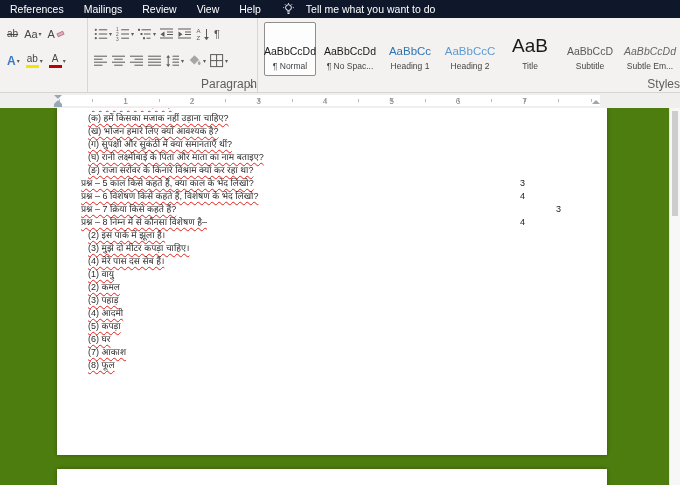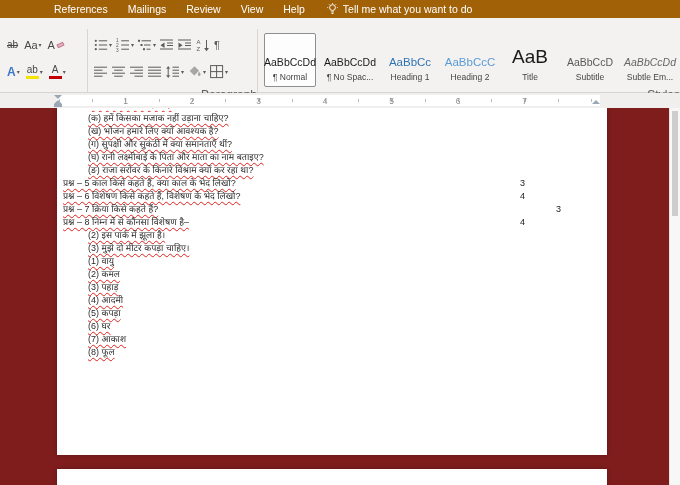--- a/index.html
+++ b/index.html
@@ -1,29 +1,29 @@
 <!DOCTYPE html>
 <html><head>
 <meta charset="utf-8">
 <style>
   * { box-sizing: border-box; margin: 0; padding: 0; }
   html,body { width:680px; height:485px; overflow:hidden;
     font-family:"Liberation Sans","DejaVu Sans",sans-serif; background:#fff; }
 
   
-  .titlebar { height:18px; background:#a16207; display:flex; align-items:center;
-    color:#fff; font-size:10.5px;padding-left:44px; }
+  .titlebar { height:18px; background:#0f172a; display:flex; align-items:center;
+    color:#fff; font-size:10.5px; }
   .mtabs { display:flex; height:100%; }
   .mtab { padding:0 10px; line-height:18px; cursor:default; white-space:nowrap; }
-  .tellme { display:flex; align-items:center; gap:5px; margin-left:12px; white-space:nowrap; }
+  .tellme { display:flex; align-items:center; gap:12px; margin-left:12px; white-space:nowrap; }
 
   
   .ribbon { height:75px; background:#f3f2f1; border-bottom:1px solid #d6d4d2;
     display:flex; position:relative; }
-  .rgroup { position:relative; border-right:1px solid #d8d6d4; padding:2px 2px 13px; height:100%;margin-top:11px; }
+  .rgroup { position:relative; border-right:1px solid #d8d6d4; padding:2px 2px 13px; height:100%; }
   .g-font { width:88px; }
   .g-para { width:170px; }
   .g-styles { flex:1; border-right:none; overflow:hidden; }
   .rrow { display:flex; align-items:center; height:27px; padding:0 2px; }
   .glabel { position:absolute; bottom:1px; left:0; right:0; text-align:right;
     font-size:12px; color:#605e5c; }
   .launcher { position:absolute; right:3px; bottom:2px; font-size:8px; line-height:9px;
     color:#605e5c; cursor:default; }
   .rbtn { display:flex; align-items:center; justify-content:center; padding:1px 2px;
     border-radius:2px; cursor:default; }
@@ -68,32 +68,32 @@
   .tri { position:absolute; width:0; height:0; }
   .ind-top { left:54px; top:2px; border-left:4px solid transparent;
     border-right:4px solid transparent; border-top:4px solid #9aa7b4; }
   .ind-up { left:54px; top:7px; border-left:4px solid transparent;
     border-right:4px solid transparent; border-bottom:4px solid #9aa7b4; }
   .ind-box { position:absolute; left:54px; top:11px; width:8px; height:2.5px; background:#9aa7b4; }
   .ind-right { left:592px; top:7px; border-left:4px solid transparent;
     border-right:4px solid transparent; border-bottom:4px solid #9aa7b4; }
 
   
-  .docarea { position:relative; height:377px; background:#7f1d1d; overflow:hidden; }
+  .docarea { position:relative; height:377px; background:#4d7c0f; overflow:hidden; }
   .page { position:absolute; left:57px; top:0; width:550px; height:347px; background:#fff;
     box-shadow:0 0 4px rgba(0,0,0,0.28); overflow:hidden; }
   .page2 { position:absolute; left:57px; top:361px; width:550px; height:30px; background:#fff;
     box-shadow:0 0 4px rgba(0,0,0,0.28); }
   .scrollbar { position:absolute; right:0; top:0; width:11px; height:100%;
     background:#f7f7f7; border-left:1px solid #e4e4e4; }
   .sthumb { position:absolute; left:2px; right:2px; top:3px; height:105px; background:#cdcdcd; }
 
   .dline { position:relative; font-size:9px; line-height:13px; color:#2b2b2b;
     white-space:nowrap; }
-  .ind0 { padding-left:6px; }
+  .ind0 { padding-left:24px; }
   .ind1 { padding-left:31px; }
   .ht { text-decoration:underline; text-decoration-style:wavy;
     text-decoration-color:#e0211b; text-decoration-thickness:0.8px;
     text-underline-offset:2px; }
   .mark { position:absolute; top:0; font-size:9px; color:#1a1a1a; }
   .clip { height:4px; overflow:hidden; }
   .clip .ht { position:relative; top:-9px; display:inline-block; }
 </style>
 </head>
 <body>
@@ -321,20 +321,21 @@
         <div class="dline ind1"><span class="ht">(ख) भोजन हमारे लिए क्यों आवश्यक है?</span></div>
         <div class="dline ind1"><span class="ht">(ग) सुपक्षी और सुकंठी में क्या समानताएँ थीं?</span></div>
         <div class="dline ind1"><span class="ht">(घ) रानी लक्ष्मीबाई के पिता और माता का नाम बताइए?</span></div>
         <div class="dline ind1"><span class="ht">(ङ) राजा सरोवर के किनारे विश्राम क्यों कर रहा था?</span></div>
         <div class="dline ind0"><span class="ht">प्रश्न – 5 काल किसे कहते हैं, क्या काल के भेद लिखो?</span><span class="mark" style="left: 463px;">3</span></div>
         <div class="dline ind0"><span class="ht">प्रश्न – 6 विशेषण किसे कहते हैं, विशेषण के भेद लिखो?</span><span class="mark" style="left: 463px;">4</span></div>
         <div class="dline ind0"><span class="ht">प्रश्न – 7 क्रिया किसे कहते हैं?</span><span class="mark" style="left: 499px;">3</span></div>
         <div class="dline ind0"><span class="ht">प्रश्न – 8 निम्न में से कौनसा विशेषण है–</span><span class="mark" style="left: 463px;">4</span></div>
         <div class="dline ind1"><span class="ht">(2) इस पार्क में झूला है।</span></div>
         <div class="dline ind1"><span class="ht">(3) मुझे दो मीटर कपड़ा चाहिए।</span></div>
+        <div class="dline ind1"><span class="ht">(4) मेरे पास दस सेब हैं।</span></div>
         <div class="dline ind1"><span class="ht">(1) वायु</span></div>
         <div class="dline ind1"><span class="ht">(2) कमल</span></div>
         <div class="dline ind1"><span class="ht">(3) पहाड़</span></div>
         <div class="dline ind1"><span class="ht">(4) आदमी</span></div>
         <div class="dline ind1"><span class="ht">(5) कपड़ा</span></div>
         <div class="dline ind1"><span class="ht">(6) घर</span></div>
         <div class="dline ind1"><span class="ht">(7) आकाश</span></div>
         <div class="dline ind1"><span class="ht">(8) फूल</span></div>
       </div>
   </div>

